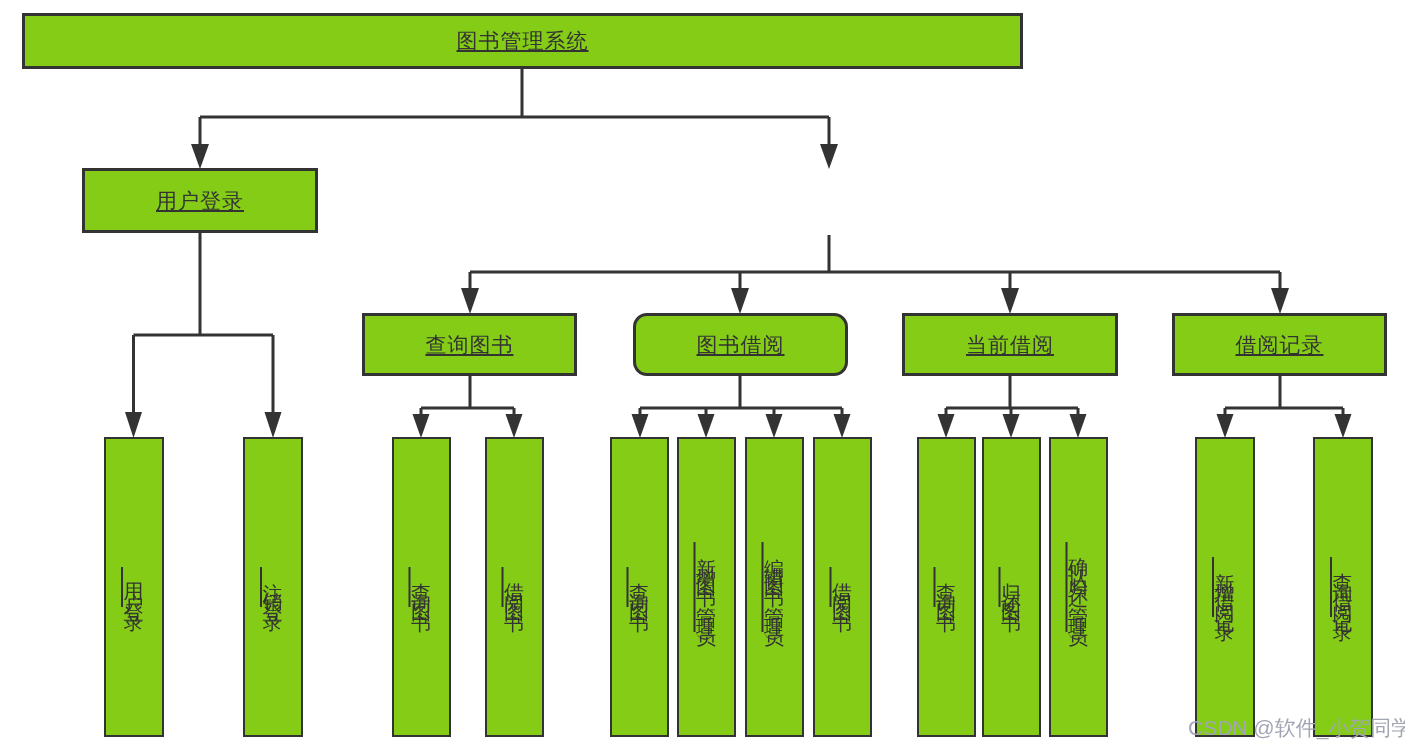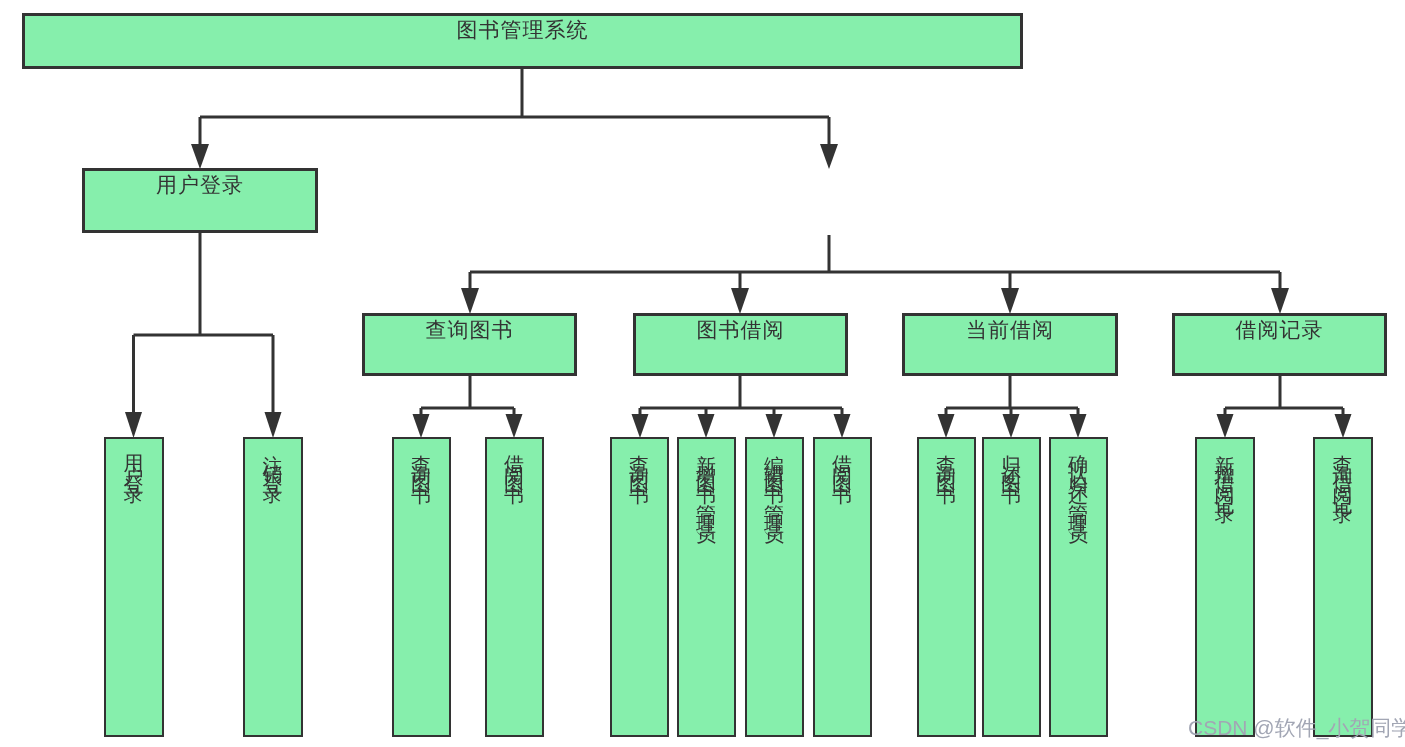--- a/index.html
+++ b/index.html
@@ -12,27 +12,28 @@
     overflow: hidden;
   }
   .connector-layer {
     position: absolute;
     left: 0; top: 0;
     width: 1405px; height: 747px;
     z-index: 1;
   }
   .node {
     position: absolute;
-    background: #86efac;
+    background: #84cc16;
     box-sizing: border-box;
     display: flex;
-    align-items: flex-start;
+    align-items: center;
     justify-content: center;
     color: #333333;
     z-index: 2;
+    text-decoration: underline;
   }
   .hbox {
     border: 3px solid #333333;
     font-size: 21px;
     letter-spacing: 1px;
   }
   .vbox {
     border: 2px solid #333333;
     font-size: 20px;
   }
@@ -114,21 +115,21 @@
     <span>图书管理系统</span>
   </div>
 
   <div class="node hbox" style="left:82px; top:168px; width:236px; height:65px;">
     <span>用户登录</span>
   </div>
 
   <div class="node hbox" style="left:362px; top:313px; width:215px; height:63px;">
     <span>查询图书</span>
   </div>
-  <div class="node hbox" style="left:633px; top:313px; width:215px; height:63px;">
+  <div class="node hbox" style="left:633px; top:313px; width:215px; height:63px;border-radius:14px;">
     <span>图书借阅</span>
   </div>
   <div class="node hbox" style="left:1172px; top:313px; width:215px; height:63px;">
     <span>借阅记录</span>
   </div>
   <div class="node hbox" style="left:902px; top:313px; width:216px; height:63px;">
     <span>当前借阅</span>
   </div>
 
   <div class="node vbox" style="left:104px; top:437px; width:60px; height:300px;">

